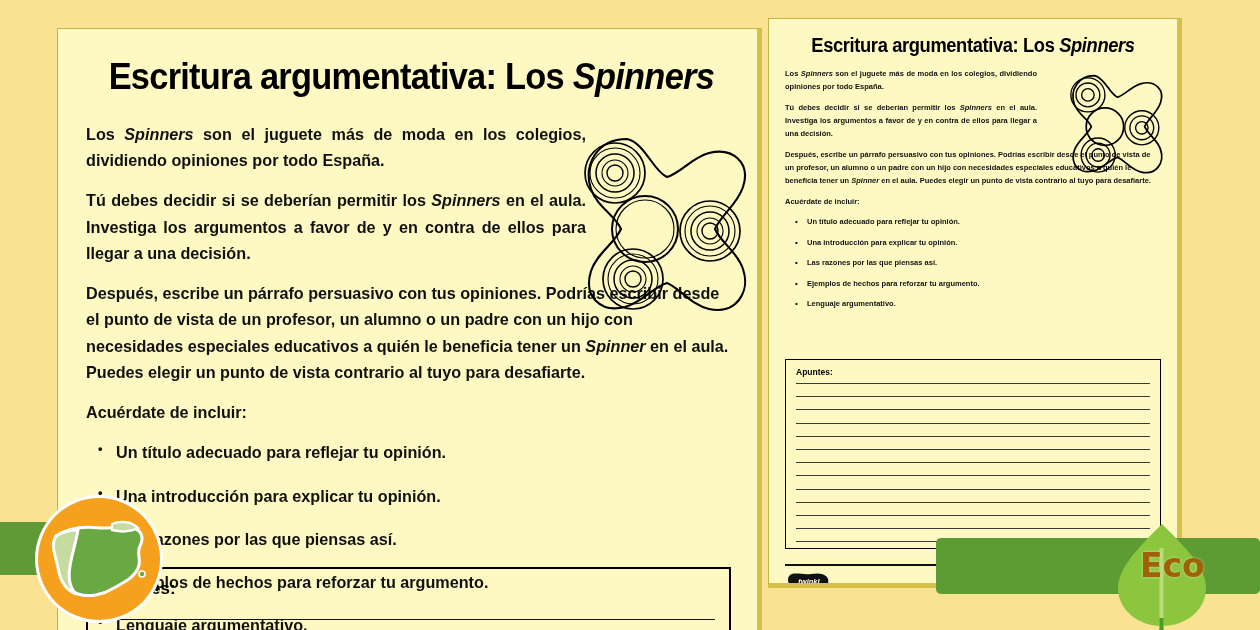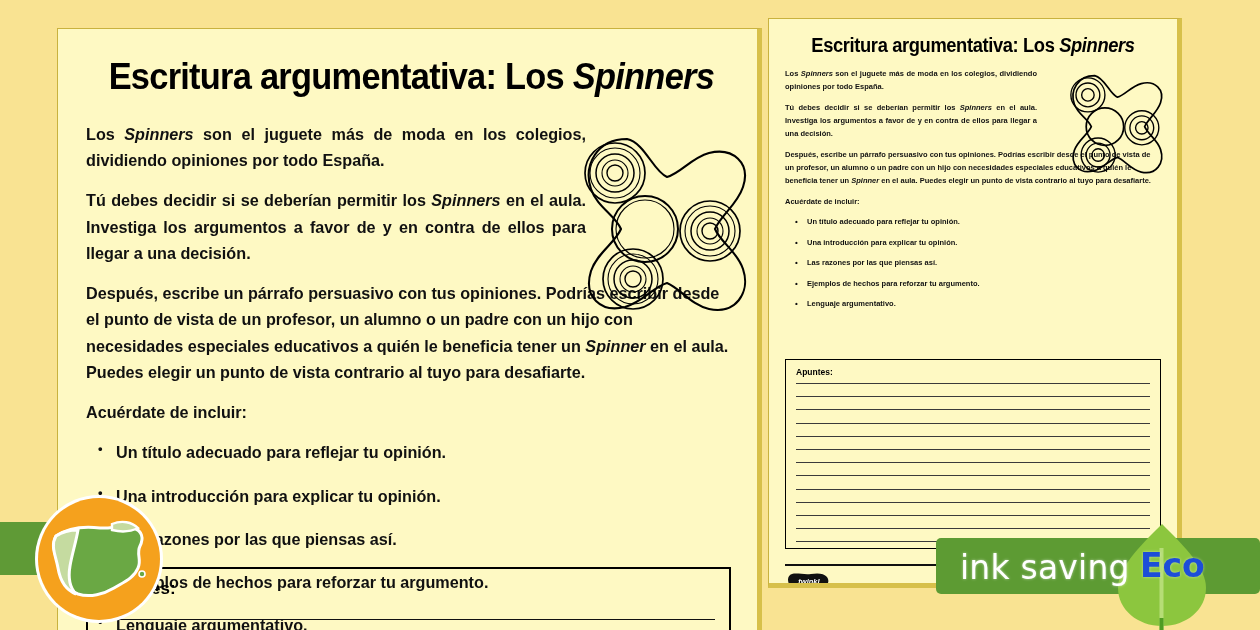--- a/index.html
+++ b/index.html
@@ -105,21 +105,21 @@
     position:absolute;left:0;top:6px;width:324px;height:56px;
     background:#5d9b33;border-radius:5px;
   }
   #eco-text-ink{
     position:absolute;left:24px;top:16px;font-size:33px;color:#ffffff;
     font-family:"DejaVu Sans", sans-serif;font-weight:400;letter-spacing:0.2px;
     text-shadow:0 0 3px rgba(255,255,255,.55);
   }
   #eco-leaf{position:absolute;left:180px;top:-10px;width:92px;height:108px;}
   #eco-text-eco{
-    position:absolute;left:204px;top:14px;font-size:33px;color:#1d4ed8;font-weight:700;
+    position:absolute;left:204px;top:14px;font-size:33px;color:#a16207;font-weight:700;
     font-family:"DejaVu Sans", sans-serif;
     text-shadow:0 0 3px rgba(255,255,255,.5);
   }
 </style>
 </head>
 <body>
 
 <div class="page" id="page-one">
   <div class="p1-inner">
 
@@ -259,15 +259,14 @@
   </svg>
 </div>
 
 <div id="eco-badge">
   <div id="eco-bar"></div>
   <svg id="eco-leaf" viewBox="0 0 92 108">
     <path d="M46 2 C70 26 90 46 90 66 C90 88 70 104 46 104 C22 104 2 88 2 66 C2 46 22 26 46 2 Z" fill="#8cc63e"></path>
     <rect x="43.5" y="26" width="4" height="82" fill="#b6dd76"></rect>
     <rect x="43.5" y="96" width="4" height="14" fill="#4f9c22"></rect>
   </svg>
-  <div id="eco-text-ink">ink saving</div>
   <div id="eco-text-eco">Eco</div>
 </div>
 
 </body></html>

